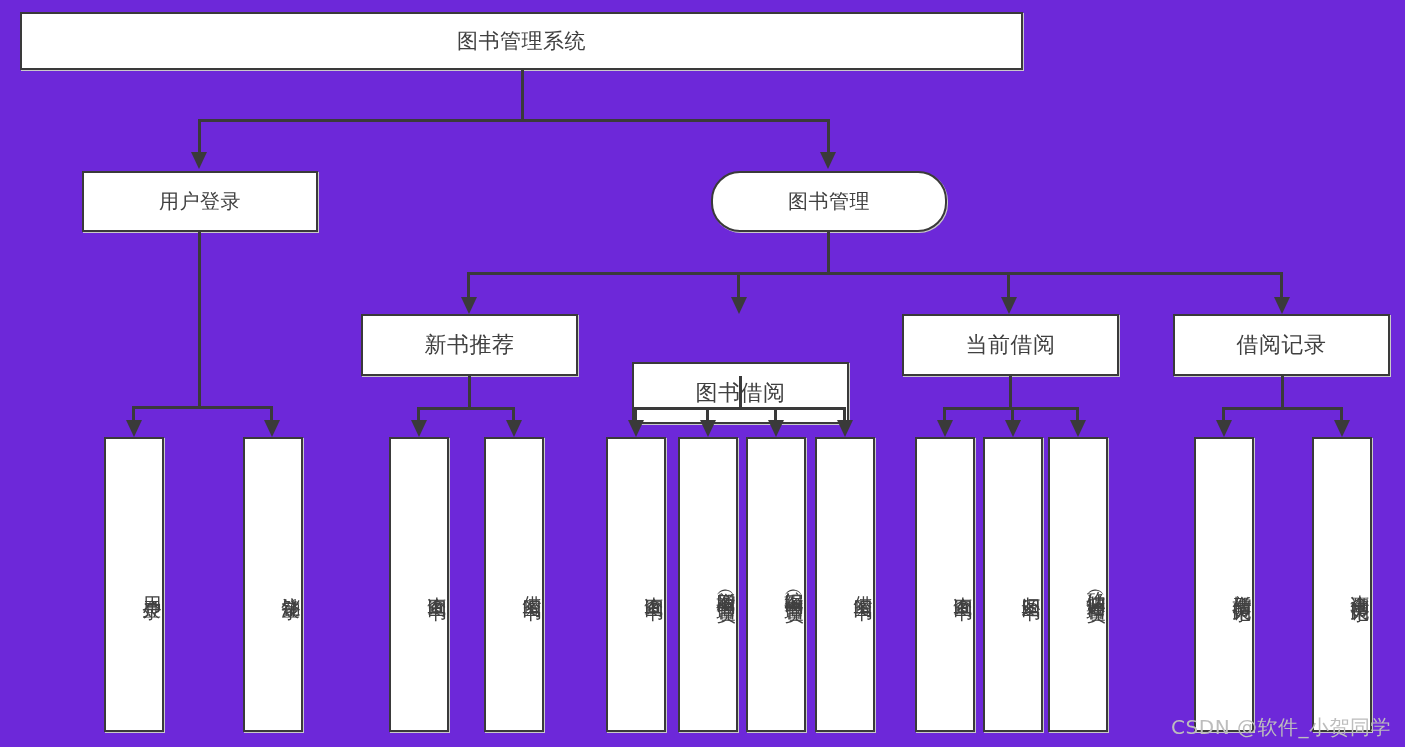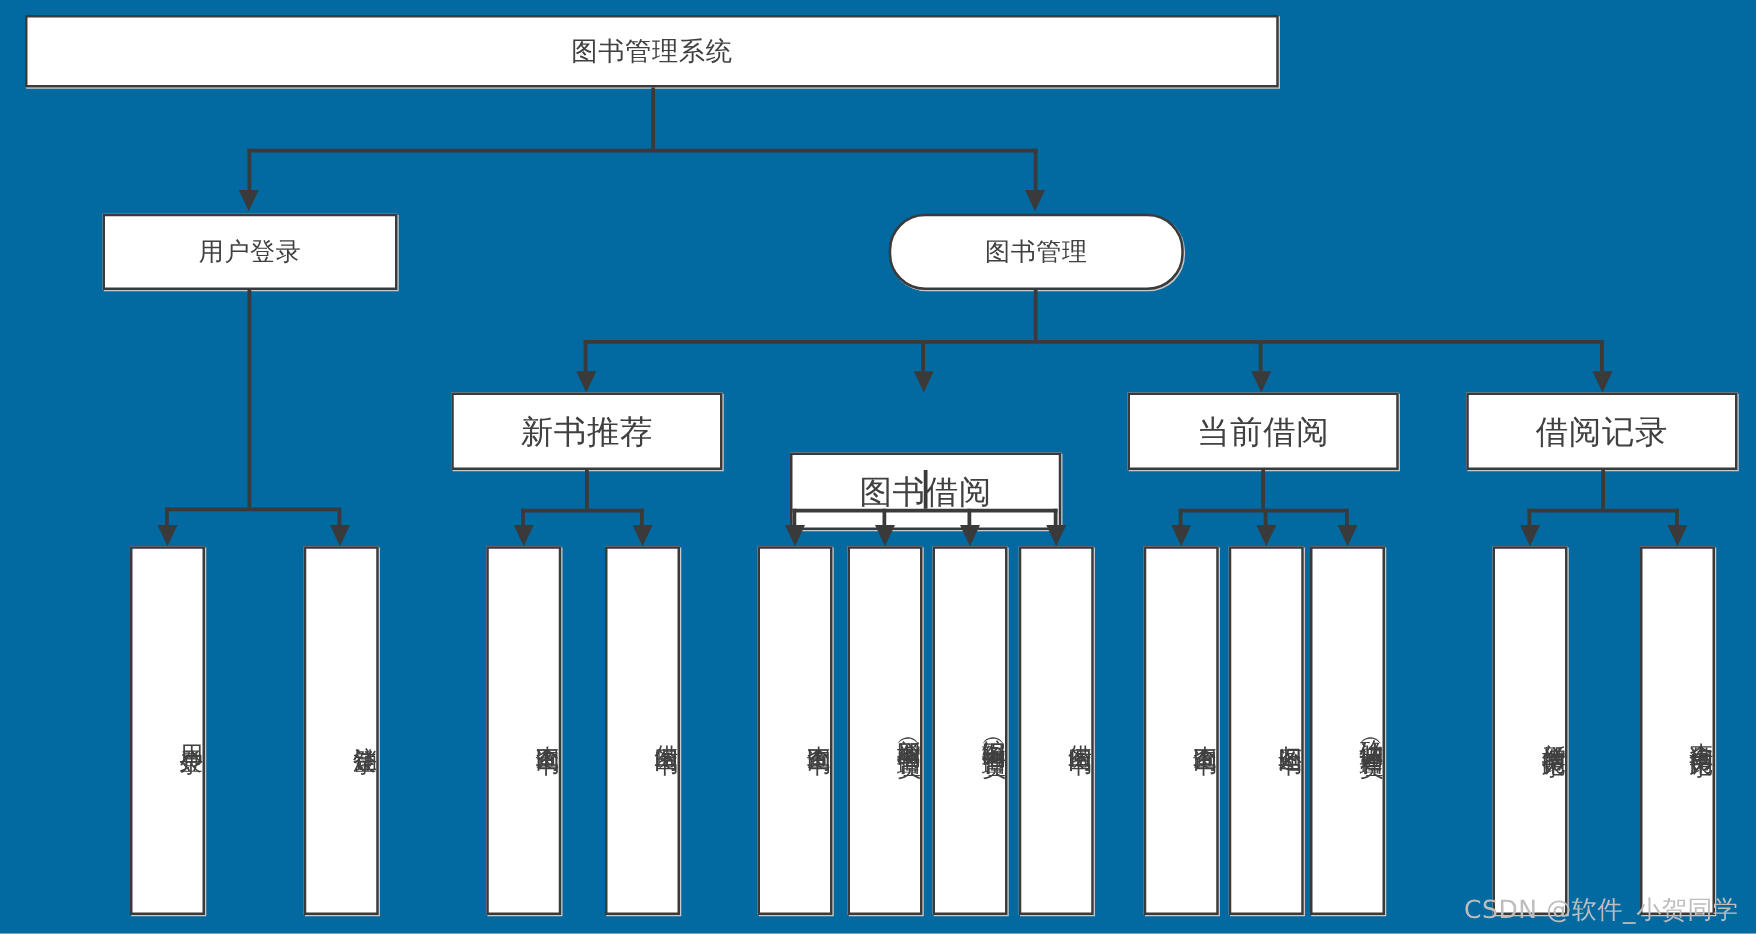--- a/index.html
+++ b/index.html
@@ -5,40 +5,40 @@
 <style>
   html,body{margin:0;padding:0;background:#ffffff;}
   body{
     font-family:"DejaVu Sans","Liberation Sans",sans-serif;
     color:#3b3b3b;
   }
   #diagram-root{
     position:relative;
     width:1405px;
     height:747px;
-    background:#0369a1;
+    background:#6d28d9;
     overflow:hidden;
   }
   
   .node{
     position:absolute;
     box-sizing:border-box;
     background:#ffffff;
     border:2px solid #3a3a3a;
     box-shadow:1px 1px 0 0 #c9c9c9;
     display:flex;
     align-items:center;
     justify-content:center;
     text-align:center;
     color:#404040;
     letter-spacing:0.5px;
   }
   .node.root{ font-size:21px; }
   .node.lvl1{ font-size:20px; }
-  .node.lvl2{ font-size:26px; }
+  .node.lvl2{ font-size:22px; }
   .node.leaf{
     font-size:19px;
     writing-mode:vertical-rl;
     text-orientation:upright;
     line-height:1.05;
     padding-top:8px;
     padding-bottom:8px;
     align-items:flex-start;
     justify-content:center;
     letter-spacing:2px;

